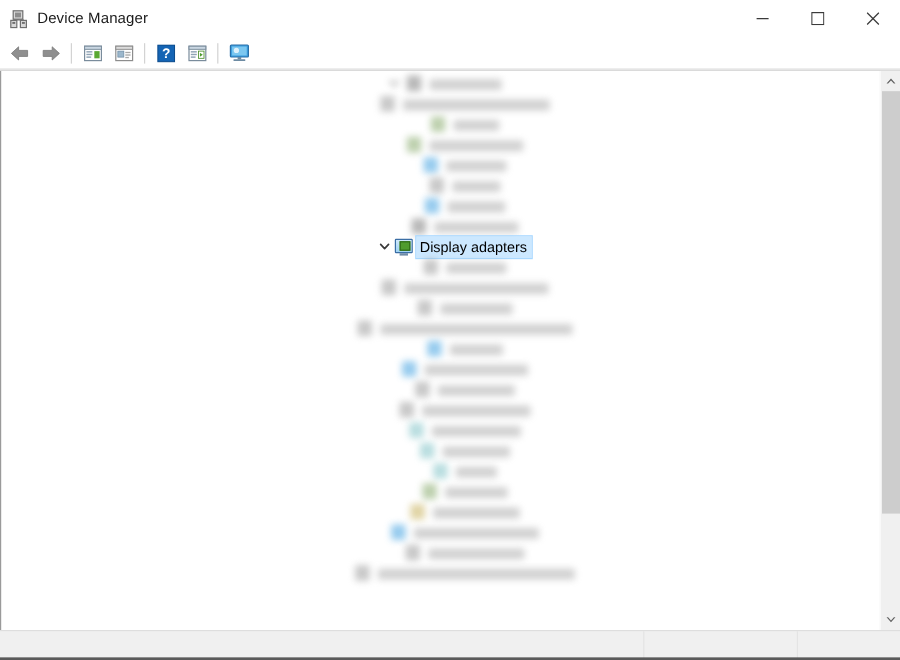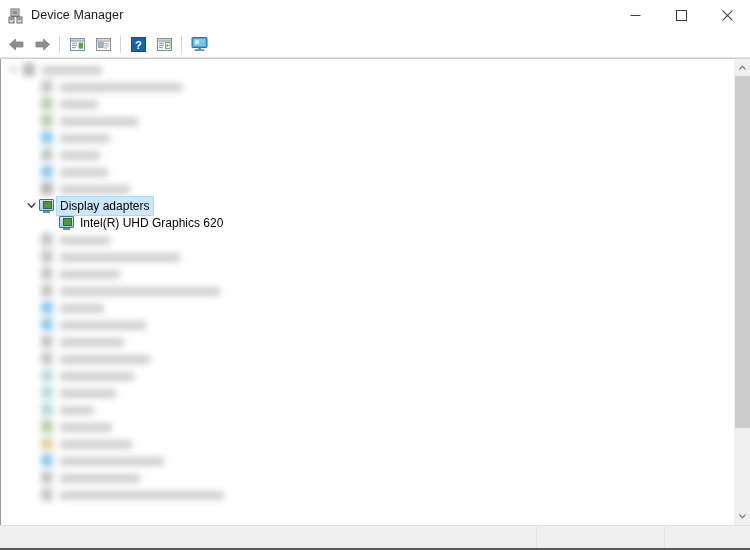--- a/index.html
+++ b/index.html
@@ -113,20 +113,21 @@
   .tree {
     position: relative;
     padding-top: 2px;
   }
   .row {
     height: 17px;
     display: flex;
     align-items: center;
     position: relative;
     white-space: nowrap;
+    justify-content: center;
   }
   .row .chev {
     width: 16px; height: 16px;
     display: flex; align-items: center; justify-content: center;
     flex: 0 0 16px;
   }
   .row .ico {
     width: 16px; height: 16px;
     flex: 0 0 16px;
     margin-right: 5px;
@@ -452,28 +453,20 @@
               <svg width="9" height="9" viewBox="0 0 9 9">
                 <path d="M1.2 2.6 L4.5 6.2 L7.8 2.6" fill="none" stroke="#3a3a3a" stroke-width="1.4" stroke-linecap="round" stroke-linejoin="round"></path>
               </svg>
             </span>
             <span class="ico">
               <span class="mon"></span>
               <span class="mon-stand"></span>
             </span>
             <span class="label">Display adapters</span>
           </div>
-          <div class="row" style="padding-left: 42px;">
-            <span class="chev"></span>
-            <span class="ico">
-              <span class="mon"></span>
-              <span class="mon-stand"></span>
-            </span>
-            <span class="label">Intel(R) UHD Graphics 620</span>
-          </div>
           <div class="row blurred" style="padding-left: 22px;">
             <span class="chev"></span>
             <span class="ico">
               <span class="gray-ico"></span>
             </span>
             <span class="label"><span class="ghost-text" style="width: 50px;"></span></span>
           </div>
           <div class="row blurred" style="padding-left: 22px;">
             <span class="chev"></span>
             <span class="ico">

